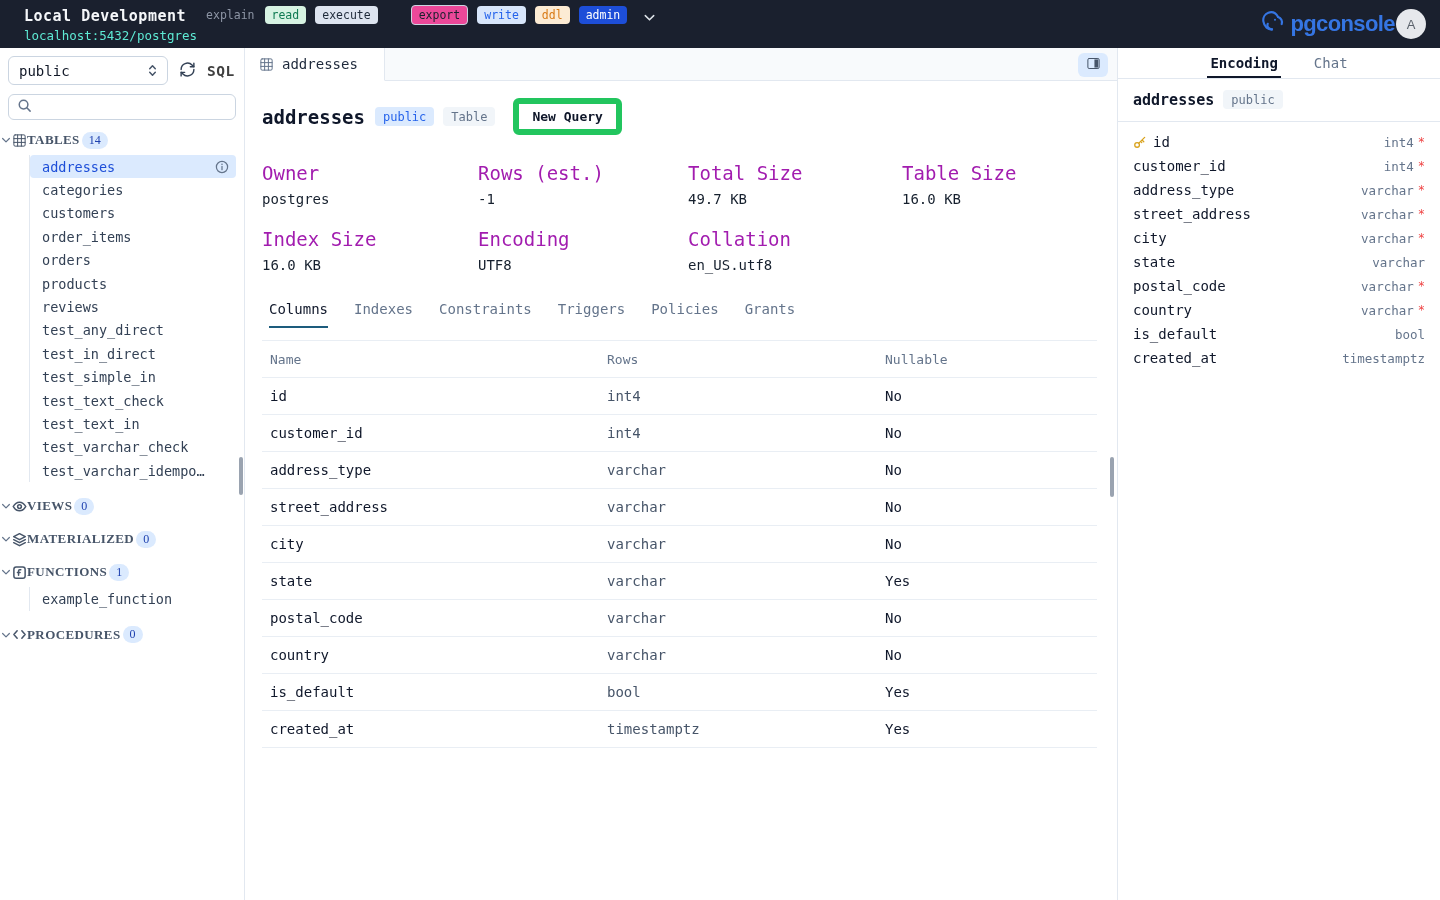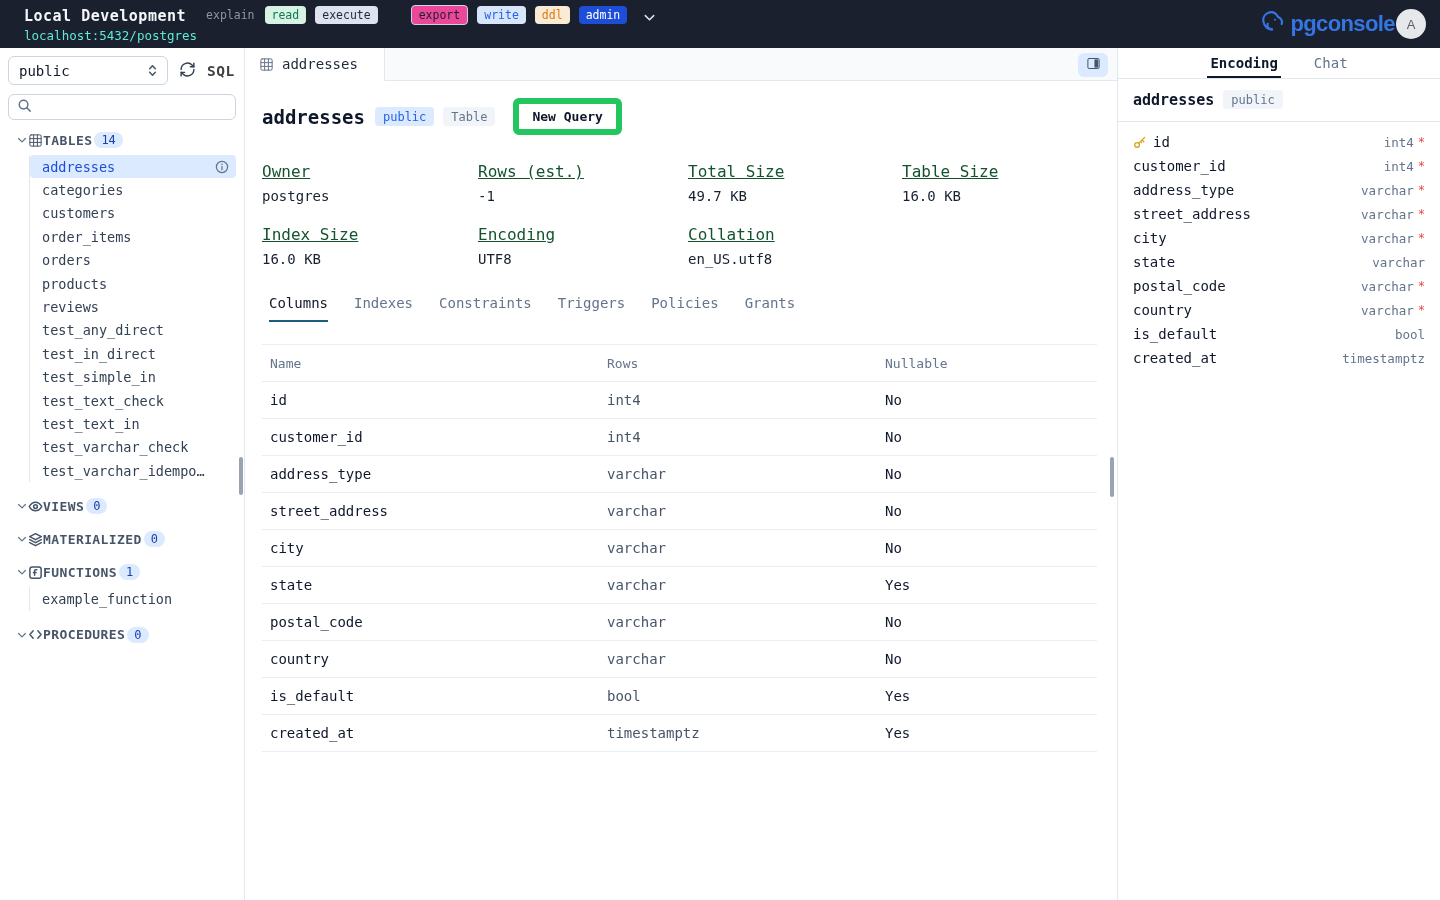--- a/index.html
+++ b/index.html
@@ -42,22 +42,22 @@
     font-size: 14px; color: #111827; background: #fff; cursor: pointer; }
   .updown { color: #475569; display: flex; }
   .icon-btn { display: flex; color: #334155; cursor: pointer; background: none; border: none; }
   .sql-btn { font-weight: 700; font-size: 14.5px; color: #404040; background: none; border: none;
     font-family: inherit; cursor: pointer; letter-spacing: .5px; }
   .sb-search { margin: 9px 8px 0 8px; height: 26px; border: 1px solid #cbd5e1; border-radius: 6px;
     display: flex; align-items: center; padding: 0 8px; gap: 6px; color: #64748b; }
   .sb-search input { border: none; outline: none; flex: 1; font: inherit; font-size: 13px; background: transparent; }
 
   #tree { margin-top: 11px; }
-  .section-header { display: flex; align-items: center; padding-left: 16px; height: 18px;
-    margin-top: 15px; cursor: pointer; }
+  .section-header { display: flex; align-items: center; height: 18px;
+    margin-top: 15px; cursor: pointer; font-family: Liberation Serif, serif; }
   #tree > .section-header:first-child { margin-top: 0; }
   .chev { color: #64748b; display: flex; }
   .sec { color: #475569; display: flex; }
   .sec-label { font-size: 13px; color: #475569; font-weight: 700; letter-spacing: .4px; }
   .count-badge { margin-left: 2px; background: #dbeafe; color: #1e40af; font-size: 12px;
     padding: 1px 7px; border-radius: 999px; }
   .children { margin: 6px 0 0 29px; border-left: 1px solid #e2e8f0; }
   .tree-item { height: 23.4px; display: flex; align-items: center; padding-left: 12px;
     font-size: 13.5px; color: #334155; margin-right: 8px; border-radius: 4px; cursor: pointer; white-space: nowrap; }
   .tree-item.selected { background: #dbeafe; color: #1d4ed8; }
@@ -81,28 +81,28 @@
   .main-content { padding: 17px 20px 0 17px; flex: 1; overflow: hidden; }
   .title-row { display: flex; align-items: center; gap: 10px; }
   .page-title { font-size: 19px; font-weight: 700; color: #0f172a; }
   .badge { font-size: 12px; padding: 2.5px 8px; border-radius: 4px; }
   .badge.blue { background: #dbeafe; color: #2563eb; }
   .badge.gray { background: #f1f5f9; color: #64748b; }
   .new-query { margin-left: 8px; border: 6px solid #22c55e; border-radius: 6px; background: #fff;
     font-family: inherit; font-size: 13px; font-weight: 700; color: #0f172a; padding: 5px 13px; cursor: pointer; }
 
   #stats-grid { margin-top: 27px; display: grid; grid-template-columns: 216px 210px 214px auto; row-gap: 21px; }
-  .stat-label { font-size: 16px; color: #14532d; margin-bottom: 7px; text-decoration: underline; }
+  .stat-label { font-size: 19px; color: #a21caf; margin-bottom: 7px; }
   .stat-value { font-size: 14px; color: #16202e; }
 
   #view-tabs { margin-top: 28px; display: flex; gap: 26px; padding-left: 7px; }
   .vtab { font-size: 14px; color: #64748b; padding-bottom: 9px; cursor: pointer; }
   .vtab.active { color: #0f172a; border-bottom: 2px solid #1d5c7d; }
 
-  #col-table { margin-top: 22px; }
+  #col-table { margin-top: 12px; }
   .trow { display: flex; align-items: center; height: 37px; border-bottom: 1px solid #e9eef4; font-size: 14px; }
   .trow.head { height: 38px; border-top: 1px solid #e9eef4; font-size: 13px; }
   .cell { white-space: nowrap; }
   .cell.c0 { width: 345px; padding-left: 8px; color: #0f172a; }
   .cell.c1 { width: 278px; color: #475569; }
   .cell.c2 { flex: 1; color: #0f172a; }
   .trow.head .cell { color: #64748b; }
 
   
   .rightpanel { width: 323px; flex: none; border-left: 1px solid #e2e8f0; display: flex; flex-direction: column; background: #fff; }

